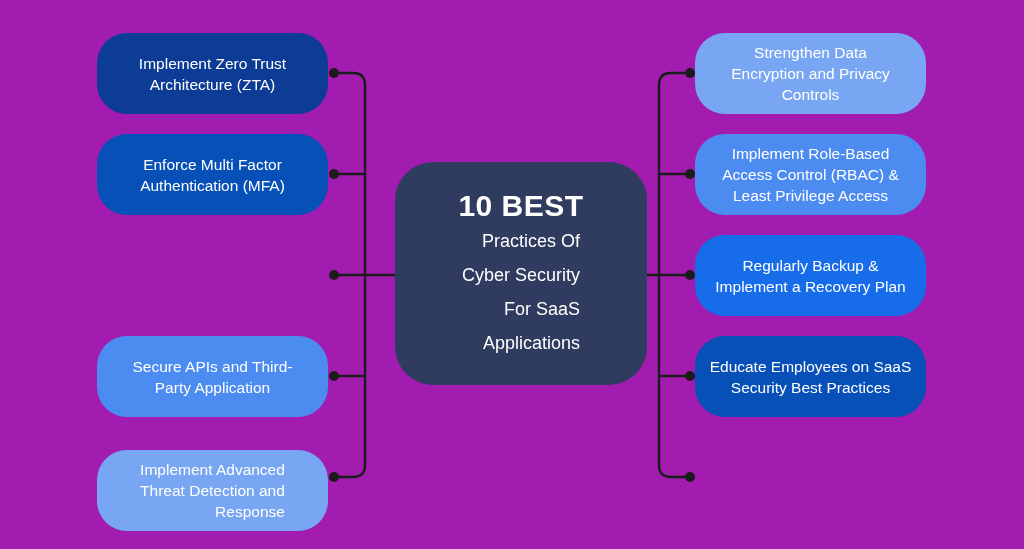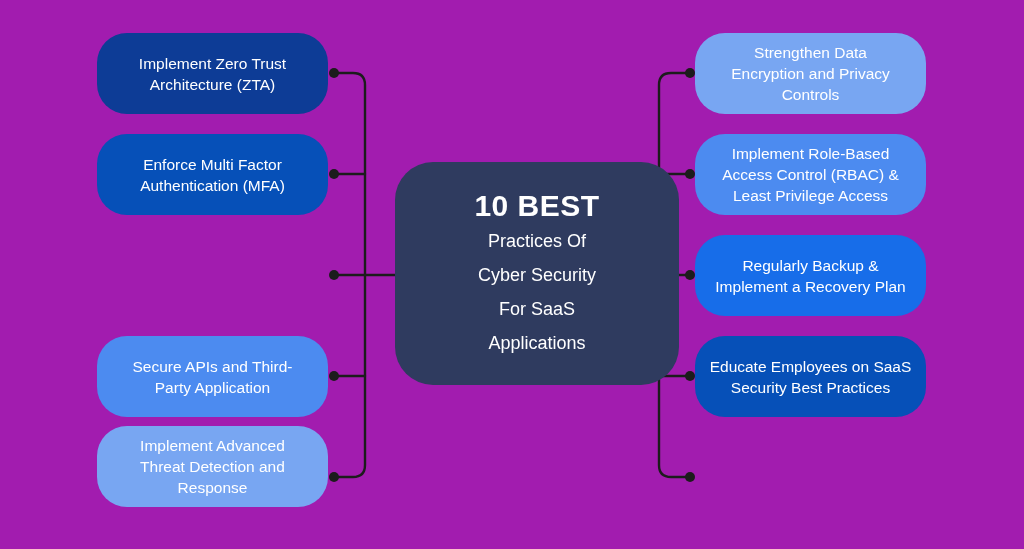--- a/index.html
+++ b/index.html
@@ -43,31 +43,31 @@
     padding: 0 10px;
     box-sizing: border-box;
   }
   .node span { white-space: pre-line; }
   .col-left  { left: 97px; }
   .col-right { left: 695px; }
   .row0 { top: 33px; }
   .row1 { top: 134px; }
   .row2 { top: 235px; }
   .row3 { top: 336px; }
-  .row4 { top: 426px; }
+  .row4 { top: 450px; text-align: right; }
   .center-node {
     position: absolute;
     left: 395px; top: 162px;
-    width: 284px; height: 223px;
+    width: 252px; height: 223px;
     border-radius: 38px;
     display: flex;
     flex-direction: column;
     align-items: center;
     justify-content: center;
-    text-align: center;
+    text-align: right;
     color: #ffffff;
     box-sizing: border-box;
   }
   .center-heading {
     font-size: 30px;
     font-weight: bold;
     letter-spacing: 0.5px;
     line-height: 36px;
   }
   .center-subtitle {

